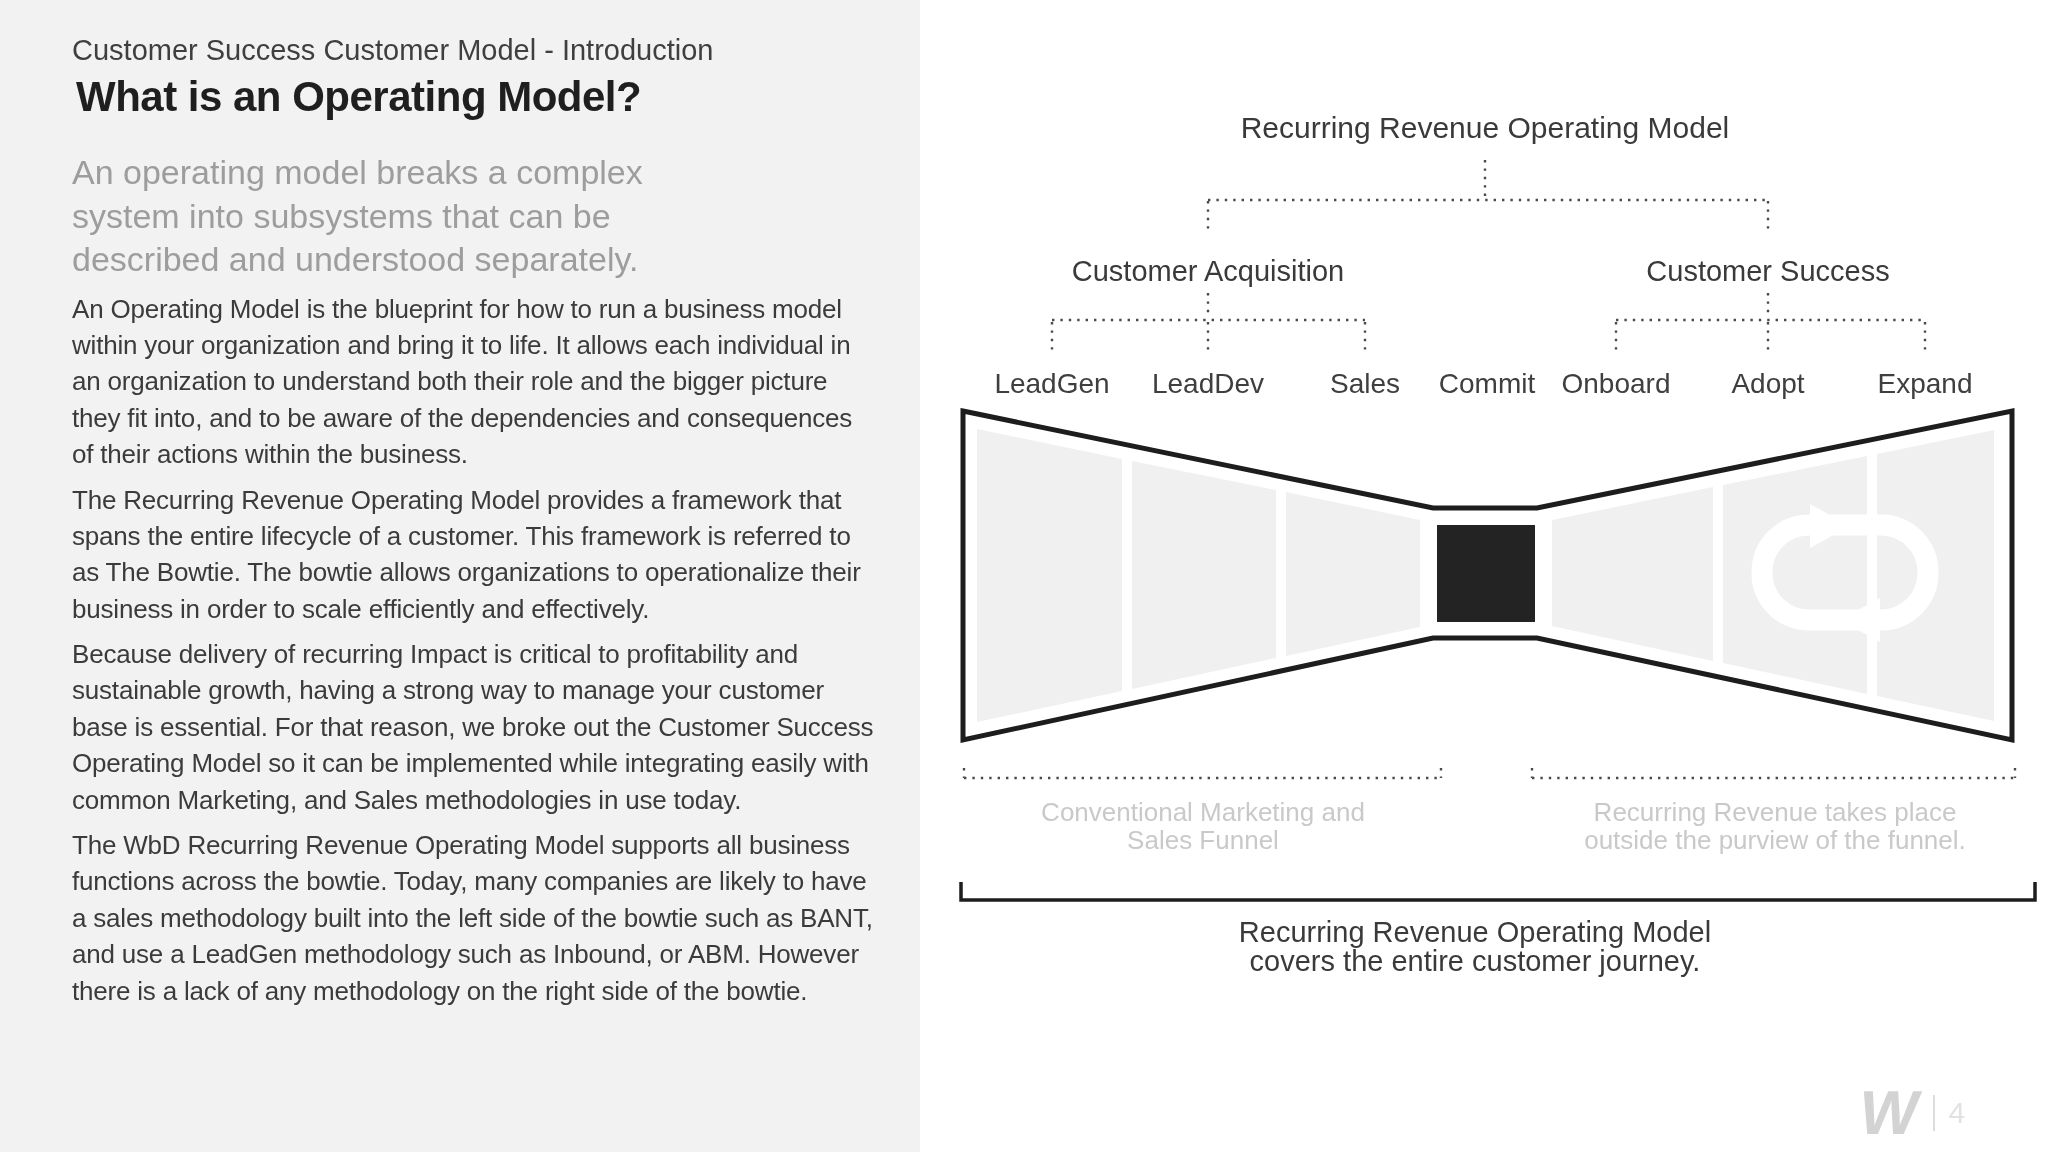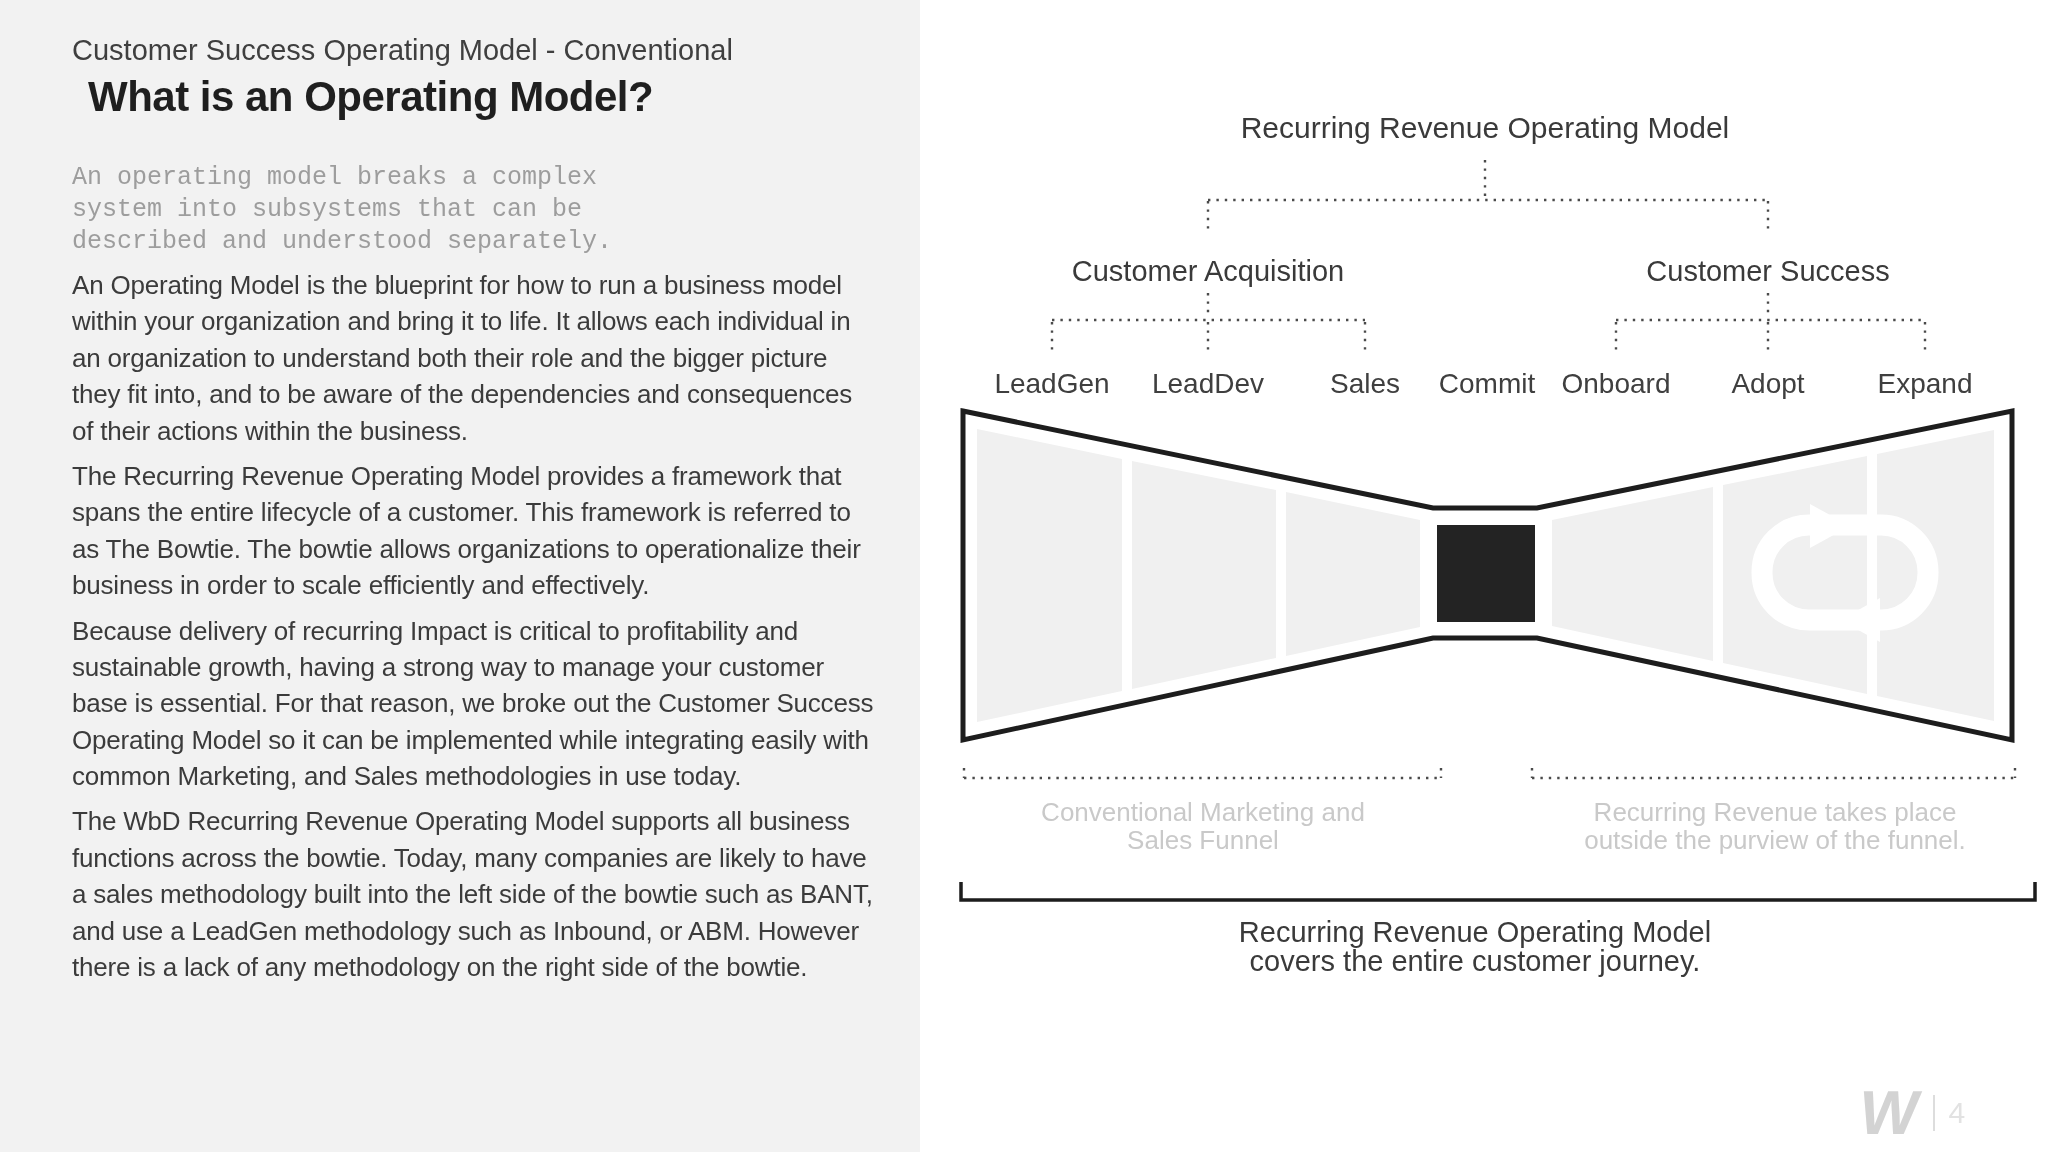--- a/index.html
+++ b/index.html
@@ -3,25 +3,25 @@
 <meta charset="utf-8">
 <style>
   html,body{margin:0;padding:0;background:#ffffff;}
   .slide{position:relative;width:2048px;height:1152px;background:#ffffff;overflow:hidden;
          font-family:"Liberation Sans",sans-serif;}
 
   
   .left-panel{position:absolute;left:0;top:0;width:920px;height:1152px;background:#f2f2f2;
               padding:34px 46px 0 72px;box-sizing:border-box;}
   .eyebrow{font-size:29px;color:#3f3f3f;letter-spacing:0;}
-  .title{font-size:42px;font-weight:700;color:#1f1f1f;margin:6px 0 0 16px;letter-spacing:-0.5px;}
+  .title{font-size:42px;font-weight:700;color:#1f1f1f;margin:6px 0 0 4px;letter-spacing:-0.5px;}
   .lede-row{display:flex;align-items:flex-start;margin-top:14px;}
   .big-num{font-size:175px;font-weight:700;color:#dbdbdb;line-height:0.78;letter-spacing:-7px;
            width:212px;flex:0 0 auto;}
-  .lede{font-size:25px;line-height:1.28;color:#9d9d9d;width:625px;margin-top:27px;font-family:Liberation Mono, monospace;}
+  .lede{font-size:34px;line-height:1.28;color:#9d9d9d;width:625px;margin-top:16px;}
   .body{font-size:26px;line-height:1.40;color:#3b3b3b;width:806px;margin:9px 0 0 0;letter-spacing:-0.2px;}
 
   
   .diagram{position:absolute;left:950px;top:80px;width:1098px;height:920px;}
   .diagram text{font-family:"Liberation Sans",sans-serif;text-anchor:middle;}
   .t-root{font-size:30px;fill:#3a3a3a;}
   .t-branch{font-size:29px;fill:#3a3a3a;}
   .t-stage{font-size:28px;fill:#3f3f3f;}
   .t-faint{font-size:26px;fill:#c9c9c9;}
   .t-caption{font-size:29px;fill:#3a3a3a;}
@@ -35,21 +35,21 @@
   .logo-w{font-size:62px;font-weight:700;color:#c9c9c9;transform:skewX(-10deg);opacity:.8;line-height:1;}
   .page-divider{width:2px;height:36px;background:#dddddd;}
   .page-num{font-size:30px;color:#e2e2e2;}
 </style>
 </head>
 <body>
 
 <div class="slide">
 
   <div class="left-panel">
-    <div class="eyebrow">Customer Success Operating Model - Conventional</div>
+    <div class="eyebrow">Customer Success Customer Model - Introduction</div>
     <h1 class="title">What is an Operating Model?</h1>
     <div class="lede-row">
       <div class="lede">An operating model breaks a complex system into subsystems that can be described and understood separately.</div>
     </div>
     <p class="body">An Operating Model is the blueprint for how to run a business model within your organization and bring it to life. It allows each individual in an organization to understand both their role and the bigger picture they fit into, and to be aware of the dependencies and consequences of their actions within the business.</p>
     <p class="body">The Recurring Revenue Operating Model provides a framework that spans the entire lifecycle of a customer. This framework is referred to as The Bowtie.  The bowtie allows organizations to operationalize their business in order to scale efficiently and effectively.</p>
     <p class="body">Because delivery of recurring Impact is critical to profitability and sustainable growth, having a strong way to manage your customer base is essential.  For that reason, we broke out the Customer Success Operating Model so it can be implemented while integrating easily with common Marketing, and Sales methodologies in use today.</p>
     <p class="body">The WbD Recurring Revenue Operating Model supports all business functions across the bowtie. Today, many companies are likely to have a sales methodology built into the left side of the bowtie such as BANT, and use a LeadGen methodology such as Inbound, or ABM. However there is a lack of any methodology on the right side of the bowtie.</p>
   </div>
 

